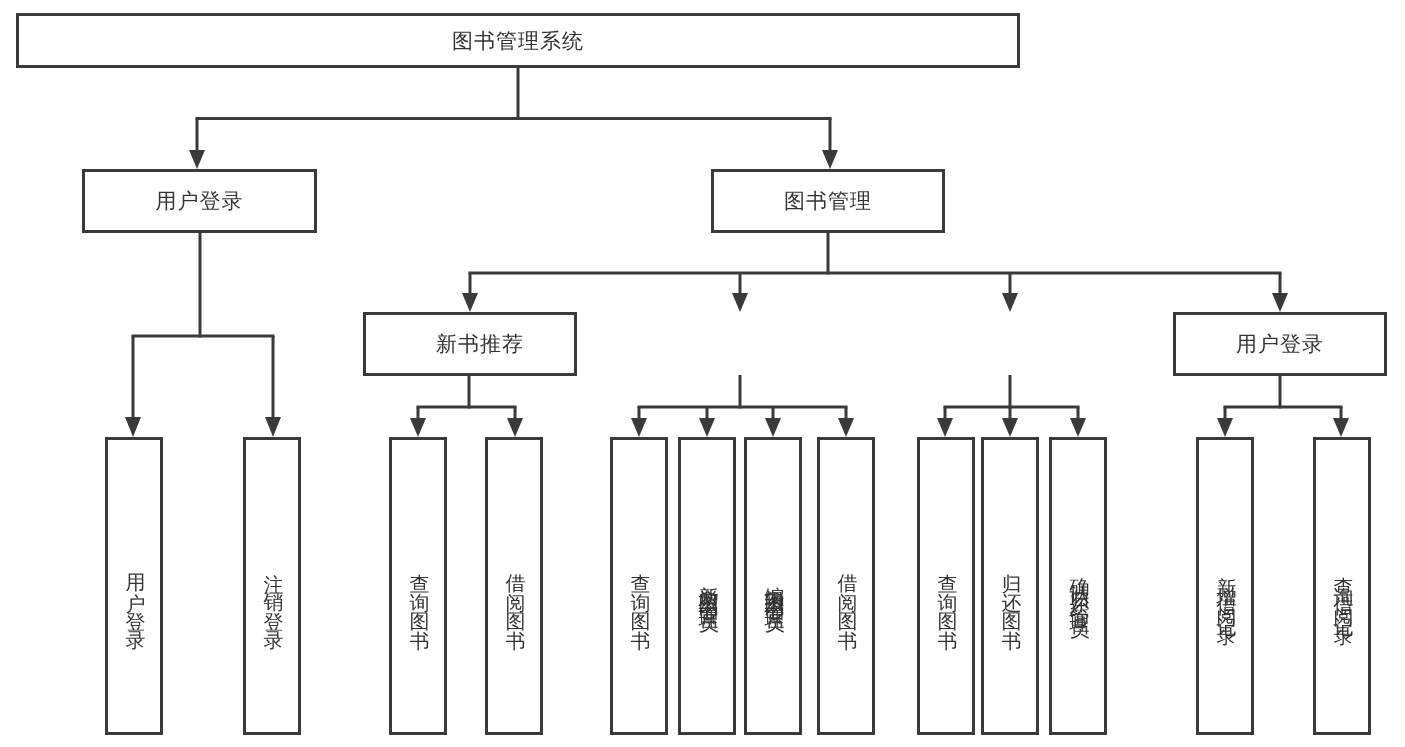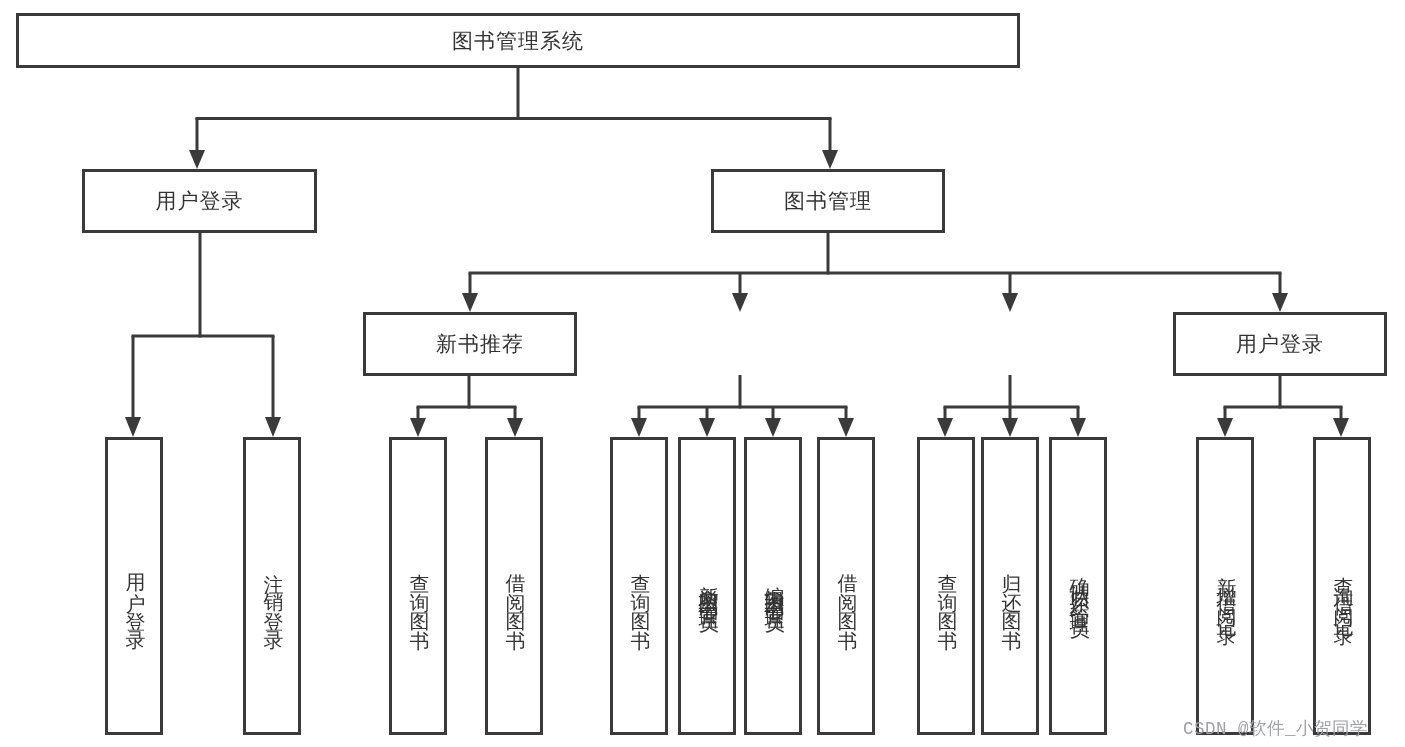--- a/index.html
+++ b/index.html
@@ -188,15 +188,14 @@
     <span class="vtext s8">确认归还（管理员）</span>
   </div>
 
   <div class="leaf" style="left:1196px;">
     <span class="vtext s6">新增借阅记录</span>
   </div>
   <div class="leaf" style="left:1313px;">
     <span class="vtext s6">查询借阅记录</span>
   </div>
 
-  <div class="watermark">CSDN @软件_小贺同学</div>
 
 </div>
 
 </body></html>

